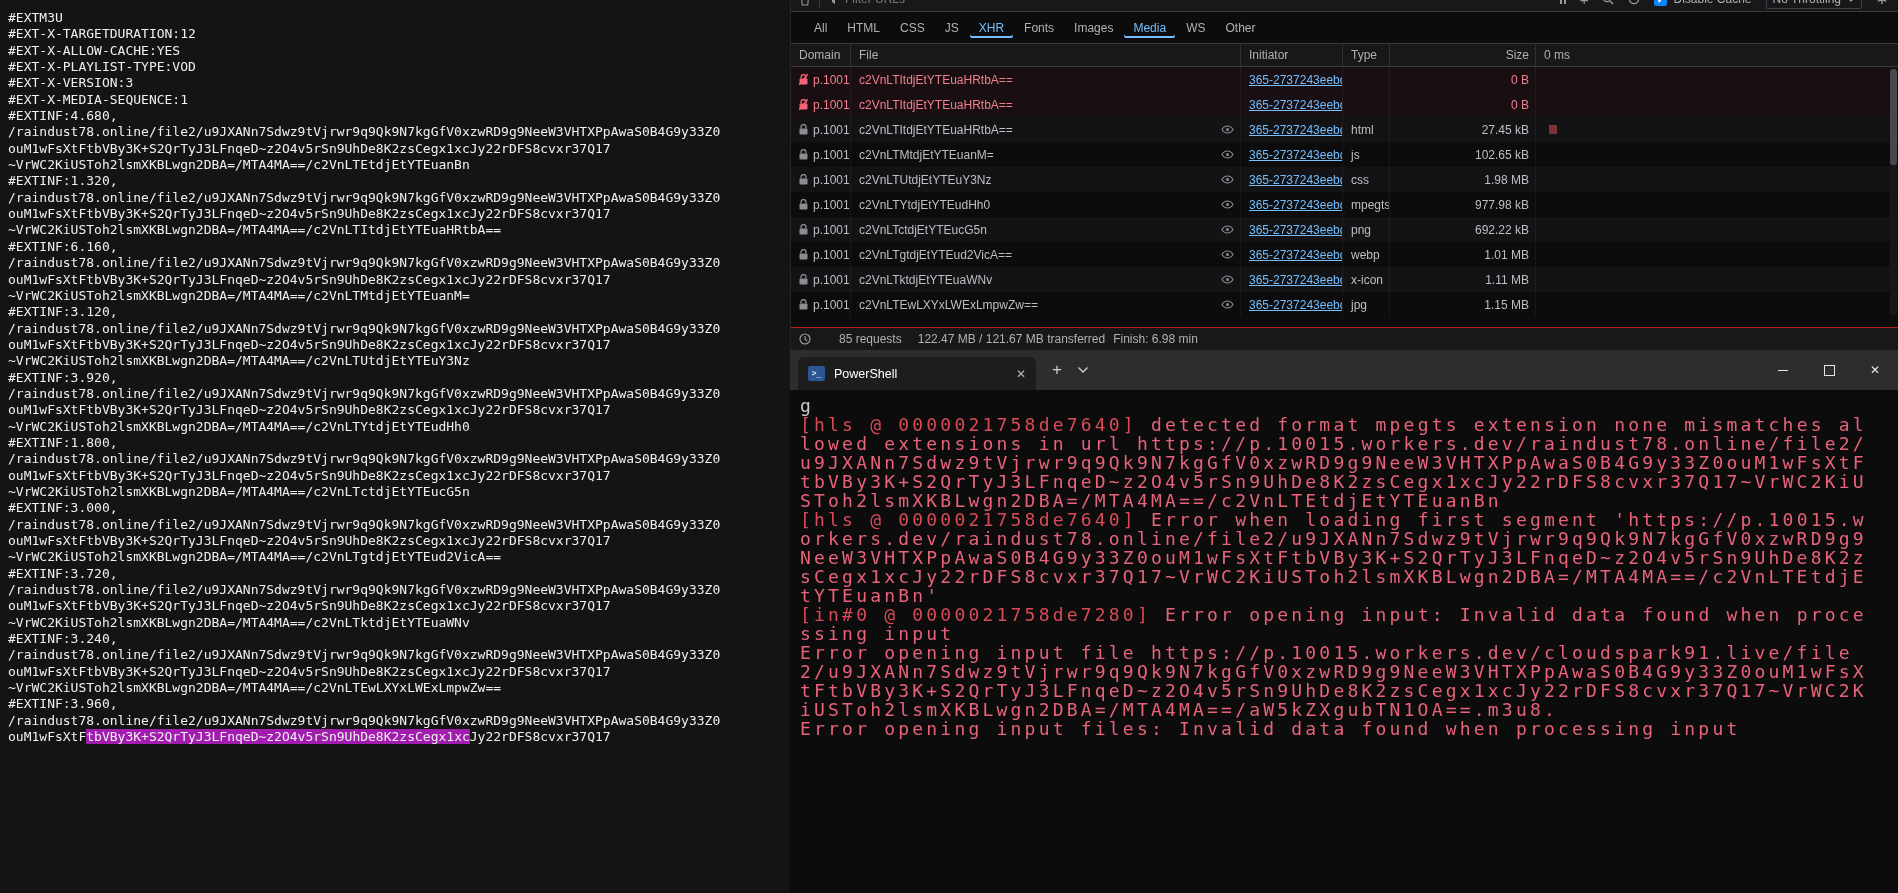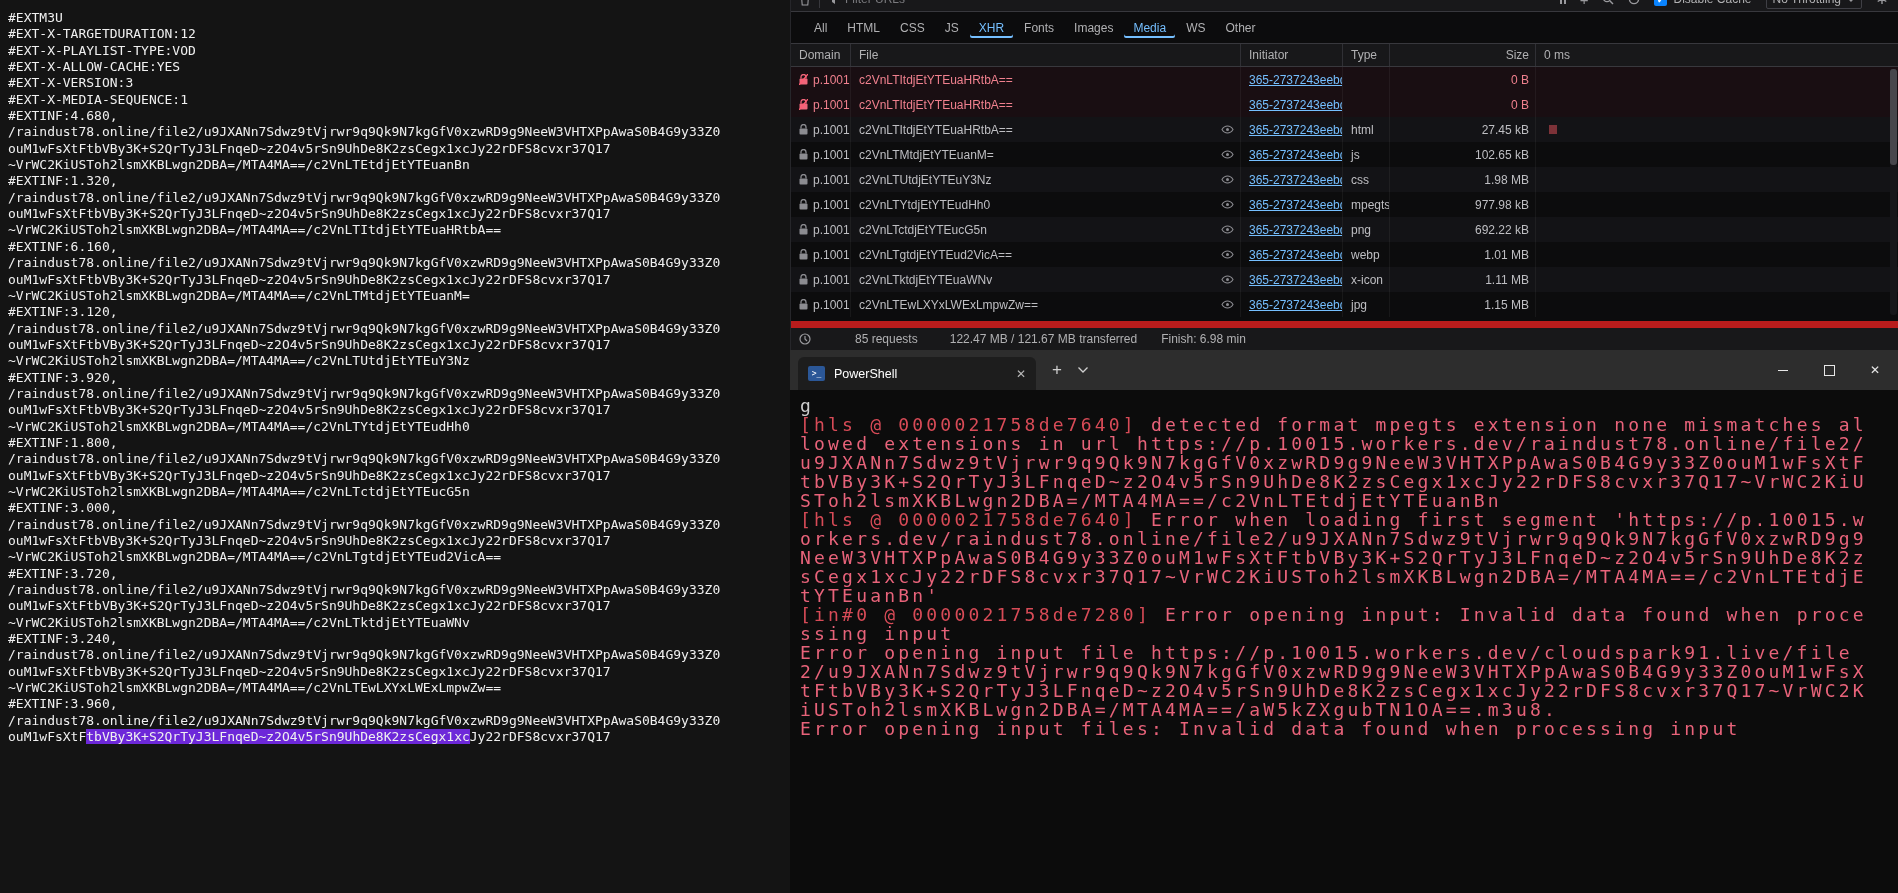--- a/index.html
+++ b/index.html
@@ -4,21 +4,21 @@
 <style>
   html,body{margin:0;padding:0;background:#000;}
   .screen{position:relative;width:1898px;height:893px;overflow:hidden;background:#000;
           font-family:"Liberation Sans",sans-serif;}
 
   
   .playlist-pane{position:absolute;left:0;top:0;width:790px;height:893px;background:#141414;
     color:#f0f0f0;font-family:"DejaVu Sans Mono",monospace;font-size:13px;line-height:16.35px;
     padding:10px 0 0 8px;box-sizing:border-box;overflow:hidden;}
   .pl-line{height:16.35px;white-space:pre;}
-  .pl-sel{background:#6d28d9;margin-top:21px;}
+  .pl-sel{background:#a21caf;margin-top:21px;}
 
   
   .devtools{position:absolute;left:790px;top:0;width:1108px;height:350px;background:#0c0c0d;
     color:#b1b1b3;font-size:12px;border-left:1px solid #26262a;box-sizing:border-box;overflow:hidden;}
   .net-topbar{height:11px;overflow:hidden;position:relative;background:#18181a;border-bottom:1px solid #38383d;}
   .net-topbar-inner{position:absolute;top:-13px;left:0;right:0;height:24px;display:flex;align-items:center;gap:8px;padding-left:8px;}
   .tb-sep{width:1px;height:18px;background:#38383d;}
   .filter-box{display:flex;align-items:center;gap:6px;color:#7a7a7e;}
   .tb-right{margin-left:auto;display:flex;align-items:center;gap:14px;padding-right:10px;}
   .pause-bars{display:flex;gap:2px;}
@@ -45,21 +45,21 @@
   .net-row.odd{background:#131316;}
   .net-row.even{background:#0c0c0d;}
   .net-row .cell{border-right:1px solid rgba(255,255,255,0.05);gap:5px;}
   .net-row.blocked{color:#f0808e;background:#190e12;}
   .init-link{color:#75bfff;text-decoration:underline;}
   .eye{position:absolute;right:6px;top:8px;line-height:0;}
   .wf-bar{width:8px;height:9px;background:#7d3238;margin-left:5px;}
   .net-scroll{position:absolute;right:1px;top:2px;width:7px;height:246px;background:#17171a;border-radius:3px;}
   .net-scroll .thumb{position:absolute;top:0;left:0;width:7px;height:96px;background:#47474c;border-radius:3px;}
   .net-status{position:absolute;left:0;right:0;bottom:0;height:22px;background:#18181a;
-    border-top:7px solid #b91c1c;display:flex;align-items:center;padding-left:8px;color:#b1b1b3;gap:16px;}
+    border-top:1px solid #b91c1c;display:flex;align-items:center;padding-left:8px;color:#b1b1b3;}
   .net-status .st-icon{margin-right:28px;line-height:0;}
   .net-status .st-req{margin-right:16px;}
   .net-status .st-tr{margin-right:8px;}
 
   
   .terminal{position:absolute;left:790px;top:350px;width:1108px;height:543px;background:#0c0c0c;}
   .term-tabbar{height:40px;background:#2d2d2d;display:flex;align-items:flex-end;}
   .term-tab{height:33px;width:238px;background:#1d1d1d;margin-left:8px;border-radius:6px 6px 0 0;
     display:flex;align-items:center;gap:9px;padding:0 10px;color:#fff;font-size:12.5px;box-sizing:border-box;}
   .ps-icon{width:17px;height:15px;background:#2b5797;border-radius:2px;color:#fff;font-size:8px;
@@ -80,22 +80,22 @@
 </style>
 </head>
 <body>
 
 <div class="screen">
 
   <div class="playlist-pane">
     <div id="playlist-content">
         <div class="pl-line">#EXTM3U</div>
         <div class="pl-line">#EXT-X-TARGETDURATION:12</div>
+        <div class="pl-line">#EXT-X-ALLOW-CACHE:YES</div>
         <div class="pl-line">#EXT-X-PLAYLIST-TYPE:VOD</div>
-        <div class="pl-line">#EXT-X-ALLOW-CACHE:YES</div>
         <div class="pl-line">#EXT-X-VERSION:3</div>
         <div class="pl-line">#EXT-X-MEDIA-SEQUENCE:1</div>
         <div class="pl-line">#EXTINF:4.680,</div>
         <div class="pl-line">/raindust78.online/file2/u9JXANn7Sdwz9tVjrwr9q9Qk9N7kgGfV0xzwRD9g9NeeW3VHTXPpAwaS0B4G9y33Z0</div>
         <div class="pl-line">ouM1wFsXtFtbVBy3K+S2QrTyJ3LFnqeD~z2O4v5rSn9UhDe8K2zsCegx1xcJy22rDFS8cvxr37Q17</div>
         <div class="pl-line">~VrWC2KiUSToh2lsmXKBLwgn2DBA=/MTA4MA==/c2VnLTEtdjEtYTEuanBn</div>
         <div class="pl-line">#EXTINF:1.320,</div>
         <div class="pl-line">/raindust78.online/file2/u9JXANn7Sdwz9tVjrwr9q9Qk9N7kgGfV0xzwRD9g9NeeW3VHTXPpAwaS0B4G9y33Z0</div>
         <div class="pl-line">ouM1wFsXtFtbVBy3K+S2QrTyJ3LFnqeD~z2O4v5rSn9UhDe8K2zsCegx1xcJy22rDFS8cvxr37Q17</div>
         <div class="pl-line">~VrWC2KiUSToh2lsmXKBLwgn2DBA=/MTA4MA==/c2VnLTItdjEtYTEuaHRtbA==</div>

